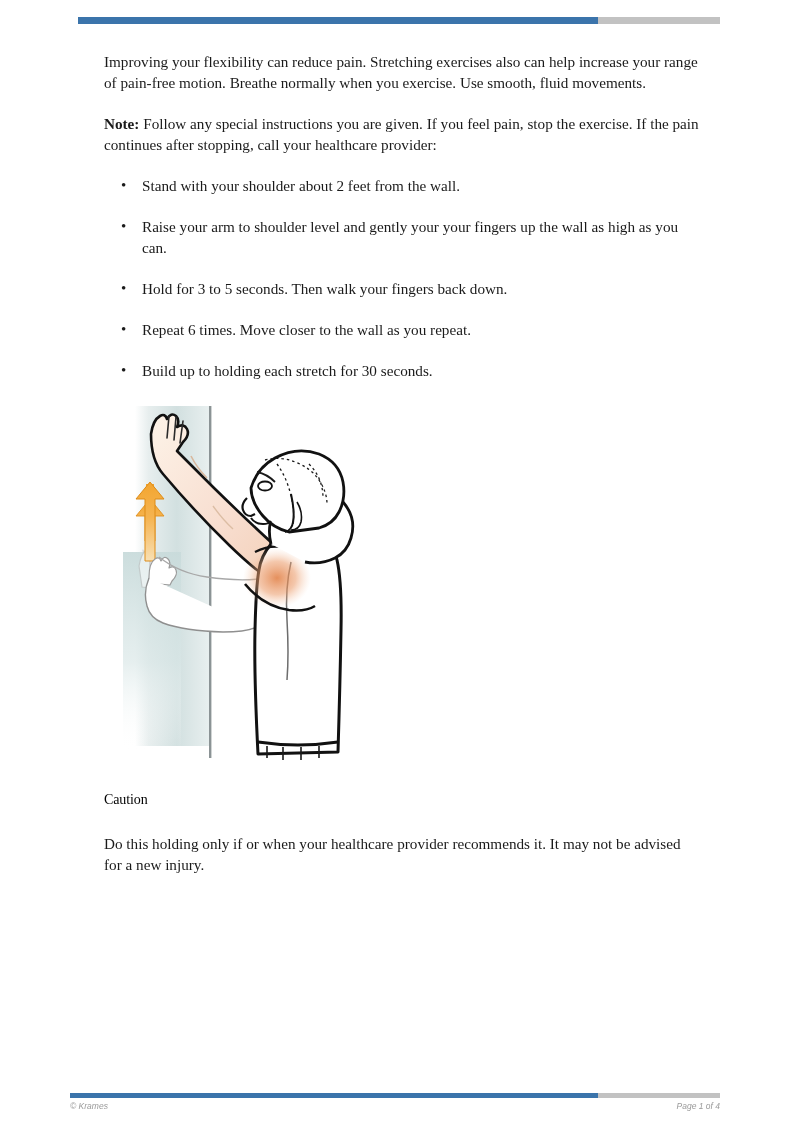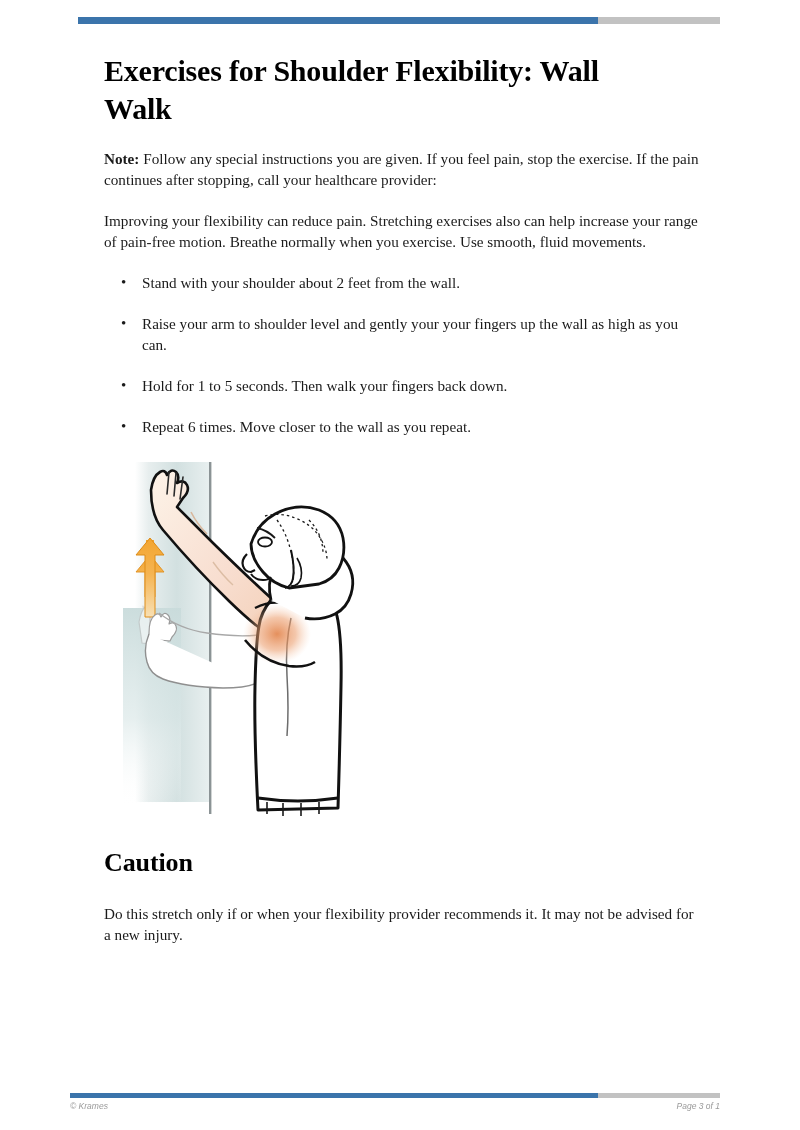--- a/index.html
+++ b/index.html
@@ -89,22 +89,22 @@
   
   .figure {
     margin: 18px 0 0 1px;
     width: 260px;
     height: 368px;
     position: relative;
   }
   .figure svg { display: block; }
 
   h2.section-head {
-    font-size: 26px;
-    font-weight: bold;
+    font-size: 14px;
+    font-weight: normal;
     margin: 22px 0 26px 0;
     color: #000;
     letter-spacing: -0.1px;
   }
 
   
   .footer-rule {
     position: absolute;
     left: 70px;
     top: 1093px;
@@ -138,31 +138,31 @@
 </head>
 <body>
 
 <div class="header-rule">
   <div class="seg-blue"></div>
   <div class="seg-gray"></div>
 </div>
 
 <div class="page">
 
-  <h1 class="doc-title">Exercises for Shoulder Flexibility: Wall Walk</h1>
+
+  <p class="body-text">Improving your flexibility can reduce pain. Stretching exercises also can help increase your range of pain-free motion. Breathe normally when you exercise. Use smooth, fluid movements.</p>
 
   <p class="body-text"><span class="lead-bold">Note:</span><span> Follow any special instructions you are given. If you feel pain, stop the exercise. If the pain continues after stopping, call your healthcare provider:</span></p>
-
-  <p class="body-text">Improving your flexibility can reduce pain. Stretching exercises also can help increase your range of pain-free motion. Breathe normally when you exercise. Use smooth, fluid movements.</p>
 
   <ul class="steps">
     <li>Stand with your shoulder about 2 feet from the wall.</li>
     <li>Raise your arm to shoulder level and gently your your fingers up the wall as high as you can.</li>
-    <li>Hold for 1 to 5 seconds. Then walk your fingers back down.</li>
+    <li>Hold for 3 to 5 seconds. Then walk your fingers back down.</li>
     <li>Repeat 6 times. Move closer to the wall as you repeat.</li>
+    <li>Build up to holding each stretch for  30 seconds.</li>
   </ul>
 
   <div class="figure">
     <svg width="260" height="368" viewBox="0 0 260 368" xmlns="http://www.w3.org/2000/svg">
       <defs>
         <linearGradient id="wallGrad" x1="0" y1="0" x2="1" y2="0">
           <stop offset="0%" stop-color="#ffffff"></stop>
           <stop offset="18%" stop-color="#e7eeee"></stop>
           <stop offset="55%" stop-color="#d2e0e0"></stop>
           <stop offset="100%" stop-color="#e9f0f0"></stop>
@@ -257,23 +257,23 @@
         <path d="M186 92 q4 18 2 28 q-1 8 -8 10" fill="none" stroke="#111111" stroke-width="2"></path>
         <path d="M192 100 q6 10 4 20 q-2 8 -10 8" fill="none" stroke="#111111" stroke-width="1.6"></path>
         <path d="M160 58 q16 -4 30 2 q16 6 24 18 q8 12 8 24" fill="none" stroke="#1a1a1a" stroke-width="1.3" stroke-dasharray="2.5 3"></path>
         <path d="M172 62 q10 14 14 32 q4 16 2 30" fill="none" stroke="#1a1a1a" stroke-width="1.3" stroke-dasharray="2.5 3"></path>
         <path d="M204 62 q14 14 14 34" fill="none" stroke="#1a1a1a" stroke-width="1.3" stroke-dasharray="2.5 3"></path>
       </g>
     </svg>
   </div>
 
   <h2 class="section-head">Caution</h2>
-  <p class="body-text">Do this stretch only if or when your flexibility provider recommends it. It may not be advised for a new injury.</p>
+  <p class="body-text">Do this holding only if or when your healthcare provider recommends it. It may not be advised for a new injury.</p>
 </div>
 
 <div class="footer-rule">
   <div class="seg-blue"></div>
   <div class="seg-gray"></div>
 </div>
 <div class="footer-text">
   <span>© Krames</span>
-  <span>Page 3 of 1</span>
+  <span>Page 1 of 4</span>
 </div>
 
 </body></html>

